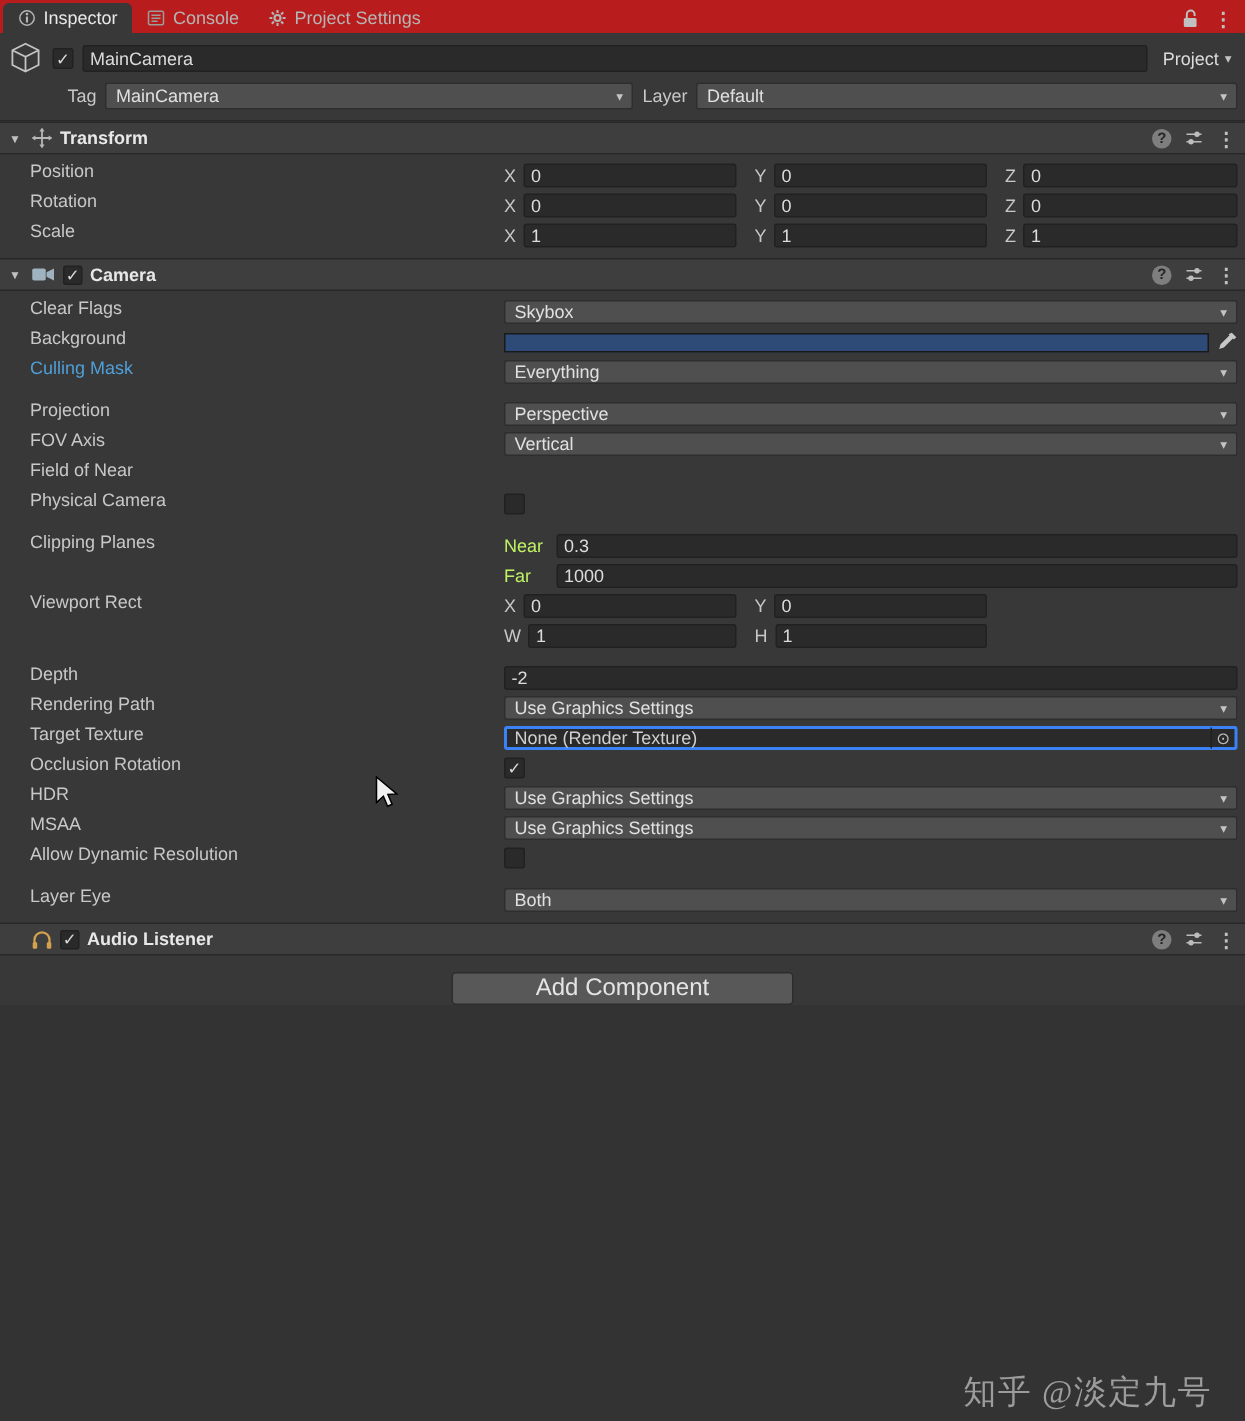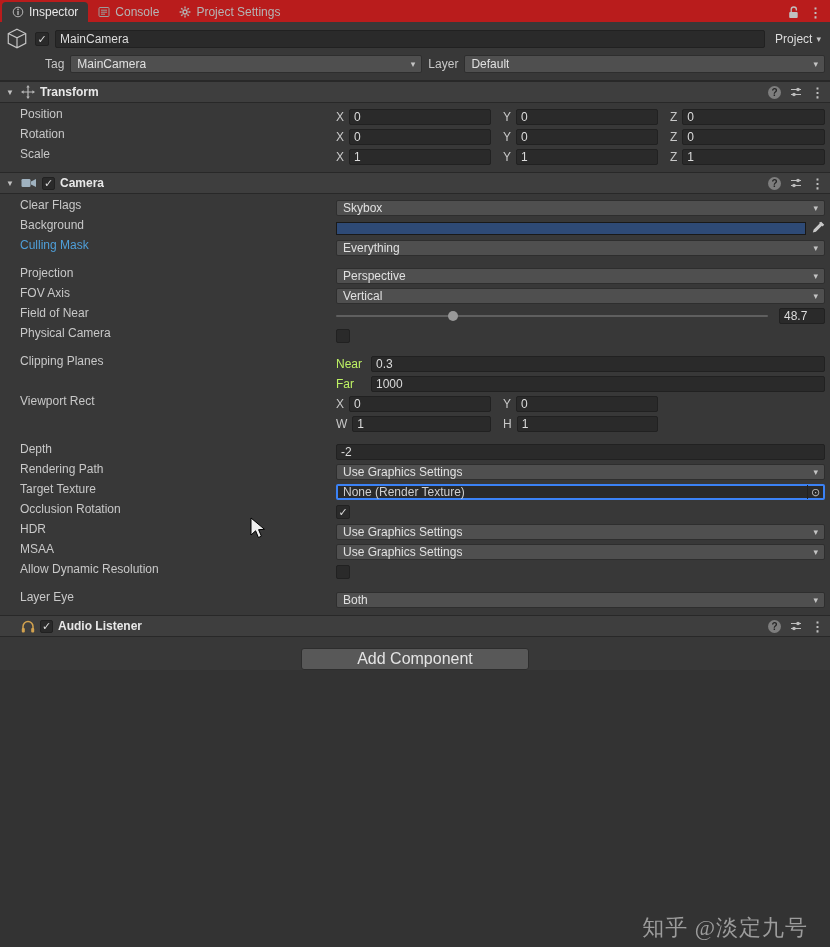--- a/index.html
+++ b/index.html
@@ -293,27 +293,20 @@
         <div class="field">
           <div class="dd">
             <span>Vertical</span>
             <span class="arrow">▾</span>
           </div>
         </div>
       </div>
 
       <div class="row">
         <span class="label">Field of Near</span>
-        <div class="field">
-          <div class="slider">
-            <div class="track"></div>
-            <div class="thumb"></div>
-          </div>
-          <input class="tf fov-value" value="48.7" style="">
-        </div>
       </div>
 
       <div class="row">
         <span class="label">Physical Camera</span>
         <div class="field">
           <span class="cb"></span>
         </div>
       </div>
 
       <div class="row gap-top">

